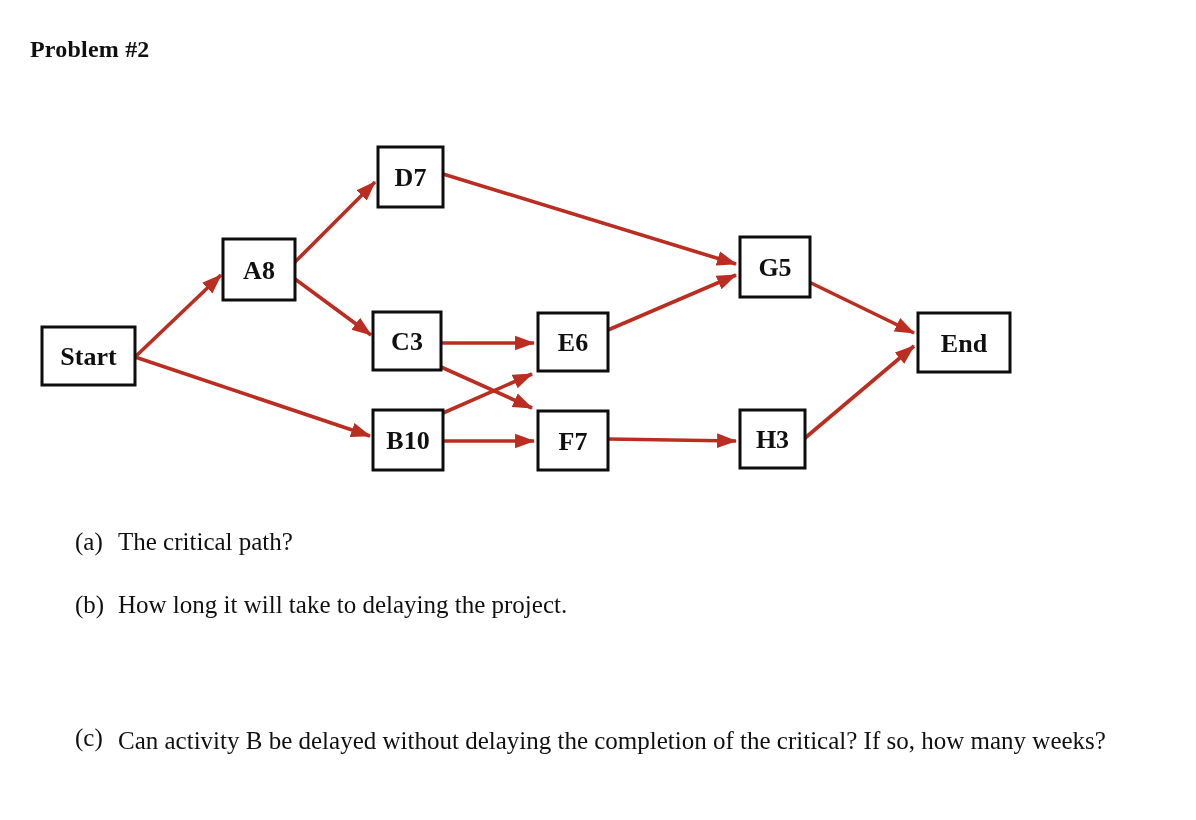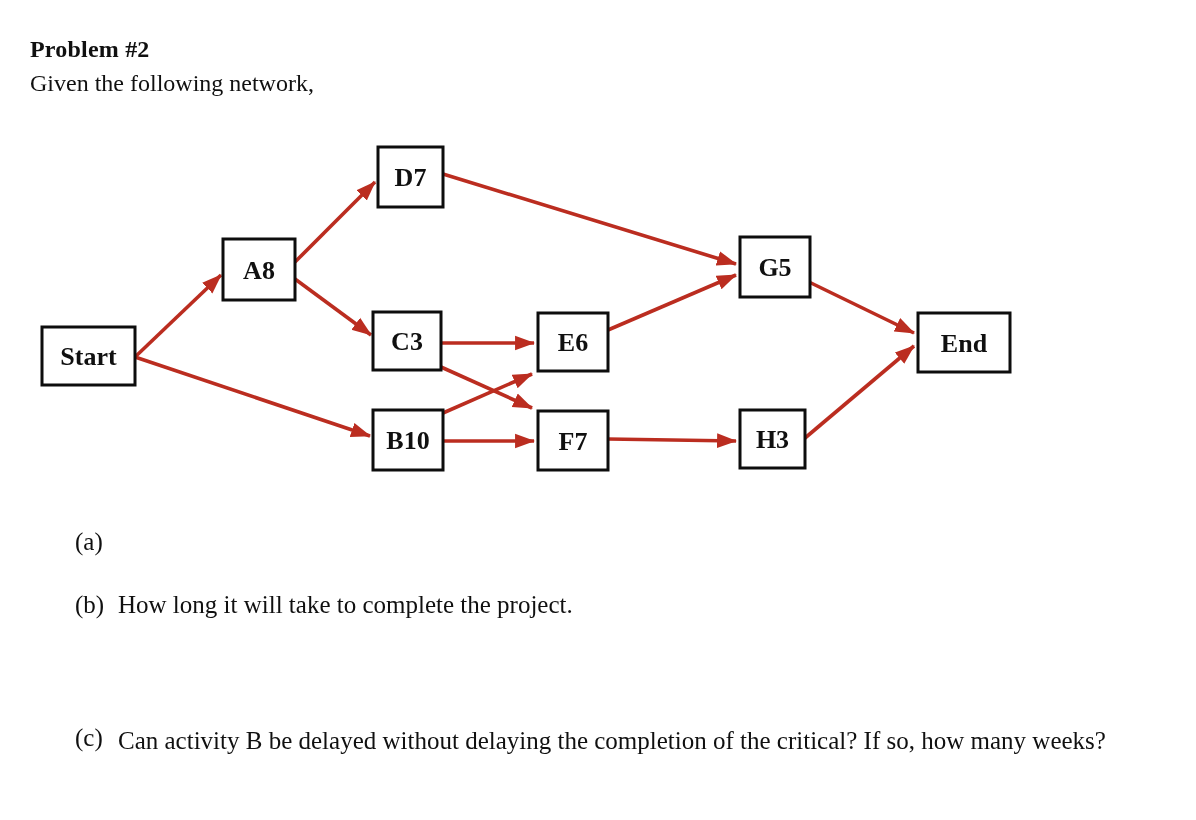--- a/index.html
+++ b/index.html
@@ -65,21 +65,20 @@
   #question-b { top: 591px; }
   #question-c { top: 724px; }
   #question-c .q-text { max-width: 990px; line-height: 33px; }
 </style>
 </head>
 <body>
 
 <div class="page">
 
   <div class="title">Problem #2</div>
-  <div class="subtitle">Given the following network,</div>
 
   <svg class="network" width="1196" height="820" viewBox="0 0 1196 820" xmlns="http://www.w3.org/2000/svg">
     <defs>
       <marker id="arrowhead" markerUnits="userSpaceOnUse" markerWidth="20" markerHeight="16" viewBox="0 0 19 14" refX="18" refY="7" orient="auto">
         <path d="M0,0 L19,7 L0,14 Z" fill="#bb2d20"></path>
       </marker>
     </defs>
     <g id="edges-layer">
         <line class="edge" x1="135" y1="357" x2="221" y2="275" stroke="#bb2d20" marker-end="url(#arrowhead)"></line>
         <line class="edge" x1="135" y1="357" x2="370" y2="436" stroke="#bb2d20" marker-end="url(#arrowhead)"></line>
@@ -134,23 +133,24 @@
         </g>
         <g>
           <rect class="node-box" x="918" y="313" width="92" height="59" fill="#ffffff" stroke="#0d0d0d"></rect>
           <text class="node-label" x="964" y="351.5">End</text>
         </g>
       </g>
   </svg>
 
   <div class="question" id="question-a">
     <span class="q-label">(a)</span>
+    <span class="q-text">The critical path?</span>
   </div>
   <div class="question" id="question-b">
     <span class="q-label">(b)</span>
-    <span class="q-text">How long it will take to complete the project.</span>
+    <span class="q-text">How long it will take to delaying the project.</span>
   </div>
   <div class="question" id="question-c">
     <span class="q-label">(c)</span>
     <span class="q-text">Can activity B be delayed without delaying the completion of the critical? If so, how many weeks?</span>
   </div>
 
 </div>
 
 </body></html>

